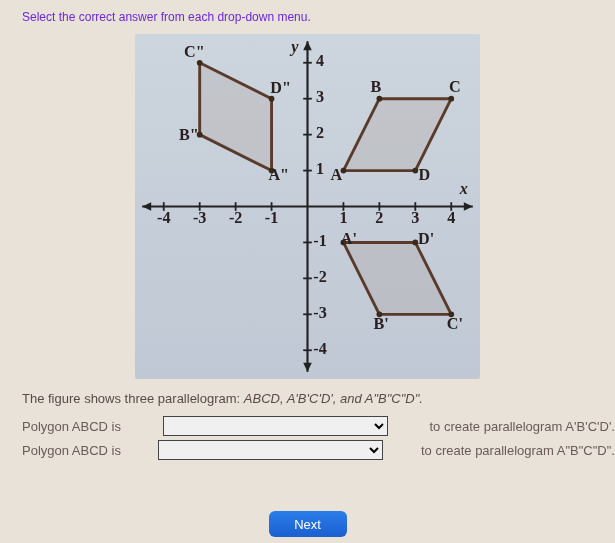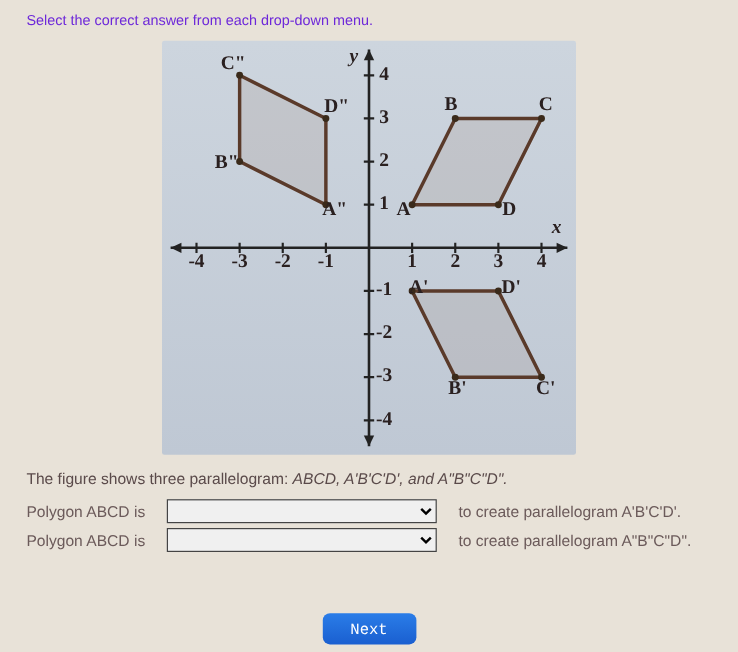--- a/index.html
+++ b/index.html
@@ -30,20 +30,21 @@
     font-size: 13px;
     padding: 4px 0 8px 22px;
     color: #5a4a4a;
   }
   .row {
     display: flex;
     align-items: center;
     gap: 18px;
     padding: 2px 0 2px 22px;
     font-size: 13px;
+    justify-content: space-between;
   }
   .row select {
     width: 225px;
     height: 20px;
     border: 1px solid #444;
     background: #f0f0f0;
     font-size: 12px;
   }
   .em { font-style: italic; }
   .btnbar {
@@ -58,21 +59,21 @@
     width: 78px;
     height: 26px;
     border-radius: 6px;
     border: none;
     color: #fff;
     font-size: 13px;
     cursor: pointer;
     display:flex;align-items:center;justify-content:center;
   }
   .reset { background: linear-gradient(#c9553a,#b04030); }
-  .next  { background: linear-gradient(#2a7de8,#1a5fd0); font-family: Liberation Mono, monospace; }
+  .next  { background: linear-gradient(#2a7de8,#1a5fd0); }
 </style>
 </head>
 <body>
 
 <div class="prompt">Select the correct answer from each drop-down menu.</div>
 
 <div class="graph-wrap">
 <svg viewBox="-4.8 -4.8 9.6 9.6" preserveAspectRatio="xMidYMid meet">
   <g transform="scale(1,-1)">
 

